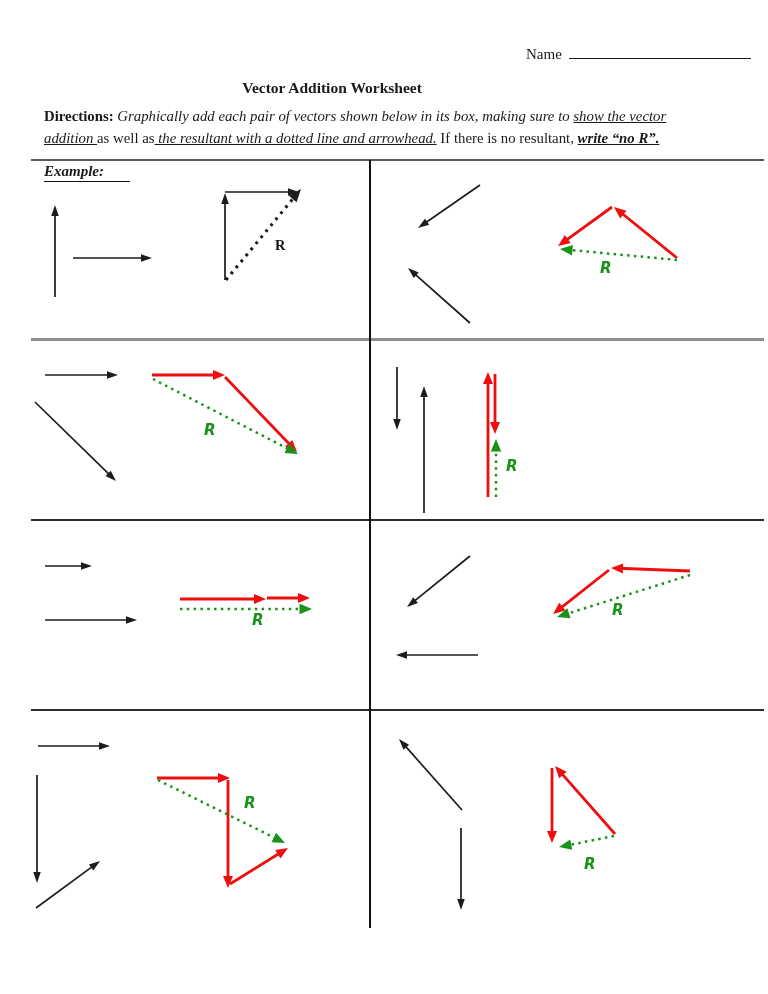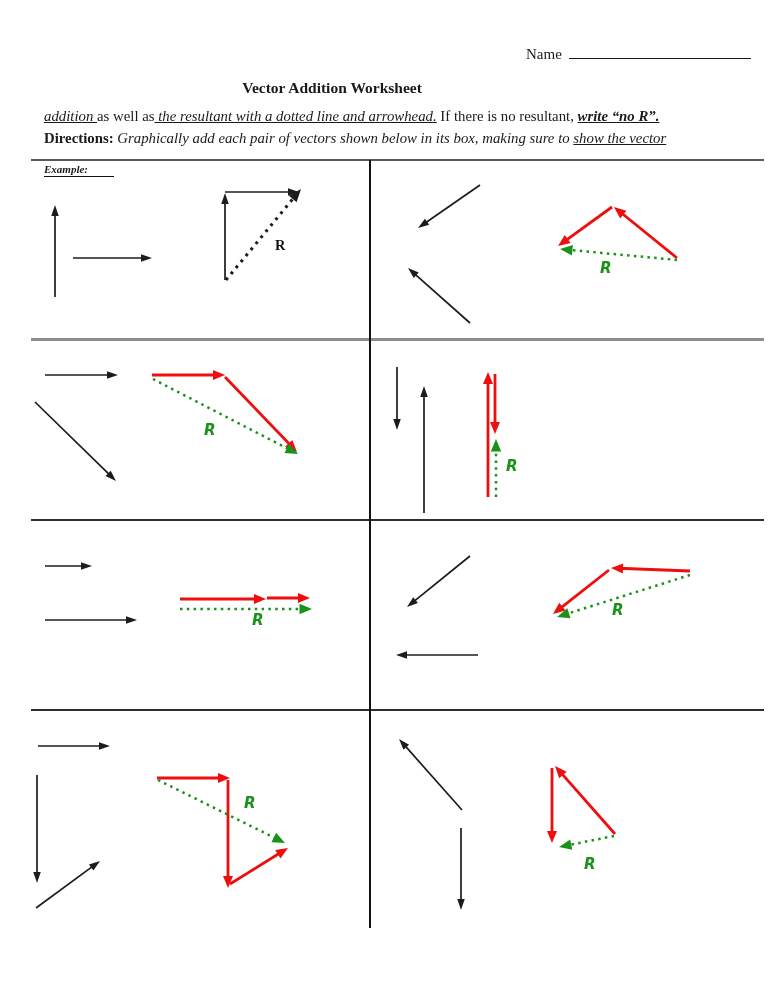--- a/index.html
+++ b/index.html
@@ -19,41 +19,41 @@
   .directions .u{text-decoration:underline;}
 
   .grid-line{position:absolute;}
   #vline{left:369px;top:160px;width:2px;height:768px;background:#121212;}
   #hline-top{left:31px;top:159px;width:733px;height:2px;background:#5a5a5a;}
   #hline-1{left:31px;top:338px;width:733px;height:3px;background:#8e8e8e;}
   #hline-2{left:31px;top:519px;width:733px;height:1.6px;background:#2e2e2e;}
   #hline-3{left:31px;top:709px;width:733px;height:1.6px;background:#2e2e2e;}
 
   .example-label{position:absolute;left:44px;top:163px;font-weight:bold;font-style:italic;
-                 font-size:11px;padding-right:26px;padding-bottom:1px;border-bottom:1.8px solid #111;}
+                 font-size:15px;padding-right:26px;padding-bottom:1px;border-bottom:1.8px solid #111;}
 
   .r-label{position:absolute;font-family:"DejaVu Sans",sans-serif;font-weight:bold;font-style:italic;
            font-size:15px;color:#1a921a;}
   .r-label.black{font-family:"Liberation Serif",serif;font-style:normal;color:#111;font-size:14.5px;}
 
   #vector-svg{position:absolute;left:0;top:0;pointer-events:none;}
   .box-region{position:absolute;}
 </style>
 </head>
 <body>
 
 <div class="page">
 
   <div class="name-row"><span>Name</span><span class="name-line"></span></div>
 
   <div class="title">Vector Addition Worksheet</div>
 
   <div class="directions">
+    <p class="dir-line"><span class="b">Directions: </span><span class="i">Graphically add each pair of vectors shown below in its box, making sure to </span><span class="i u">show the vector</span></p>
     <p class="dir-line"><span class="i u">addition </span><span>as well as</span><span class="i u"> the resultant with a dotted line and arrowhead.</span><span>  If there is no resultant, </span><span class="b i u">write “no R”.</span></p>
-    <p class="dir-line"><span class="b">Directions: </span><span class="i">Graphically add each pair of vectors shown below in its box, making sure to </span><span class="i u">show the vector</span></p>
   </div>
 
   <div class="grid-line" id="hline-top"></div>
   <div class="grid-line" id="hline-1"></div>
   <div class="grid-line" id="hline-2"></div>
   <div class="grid-line" id="hline-3"></div>
   <div class="grid-line" id="vline"></div>
 
   <div class="box-region" style="left:32px;top:161px;width:337px;height:177px"></div>
   <div class="box-region" style="left:371px;top:161px;width:393px;height:177px"></div>

